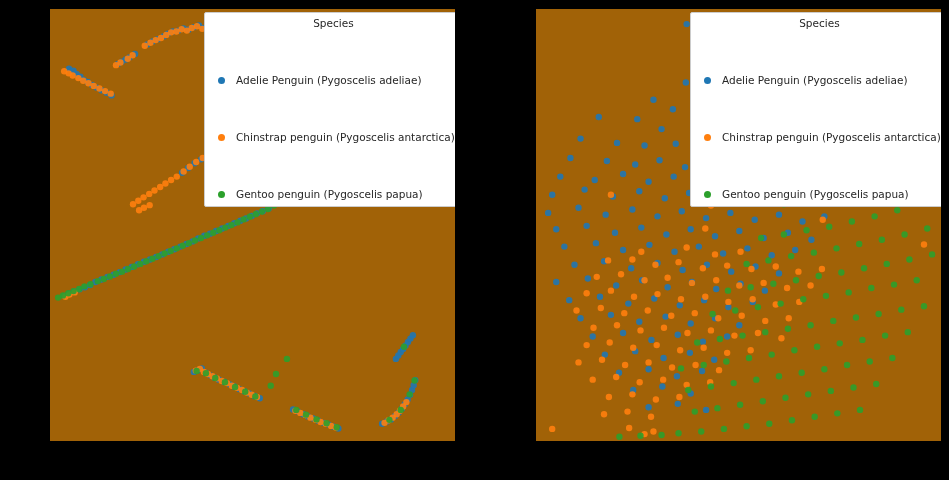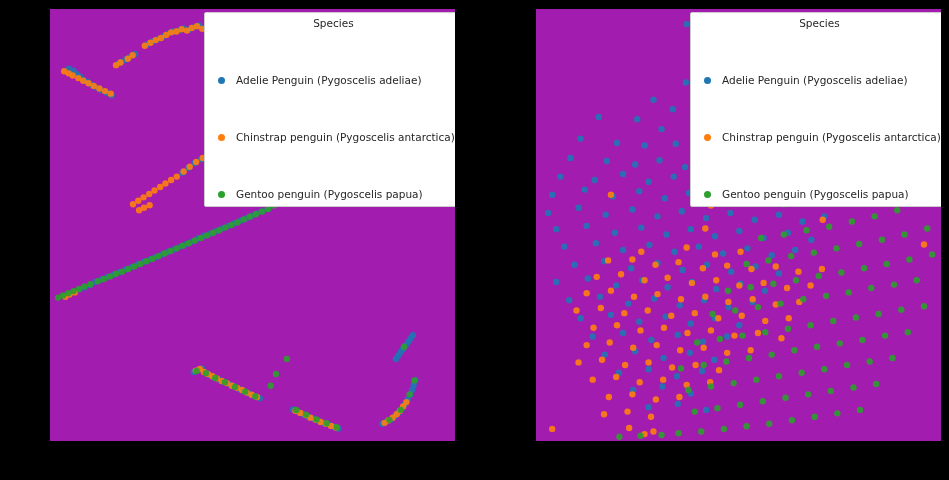--- a/index.html
+++ b/index.html
@@ -17,21 +17,21 @@
   }
   #figure {
     position: absolute;
     left: 0; top: 0;
     width: 949px;
     height: 480px;
     background: #000000;
   }
   .panel {
     position: absolute;
-    background: #a21caf;
+    background: #a16207;
     overflow: hidden;
   }
   #panel-left  { left: 50px;  top: 9px; width: 405px; height: 432px; }
   #panel-right { left: 536px; top: 9px; width: 405px; height: 432px; }
 
   .plot-canvas {
     position: absolute;
     left: 0; top: 0;
     width: 100%;
     height: 100%;

